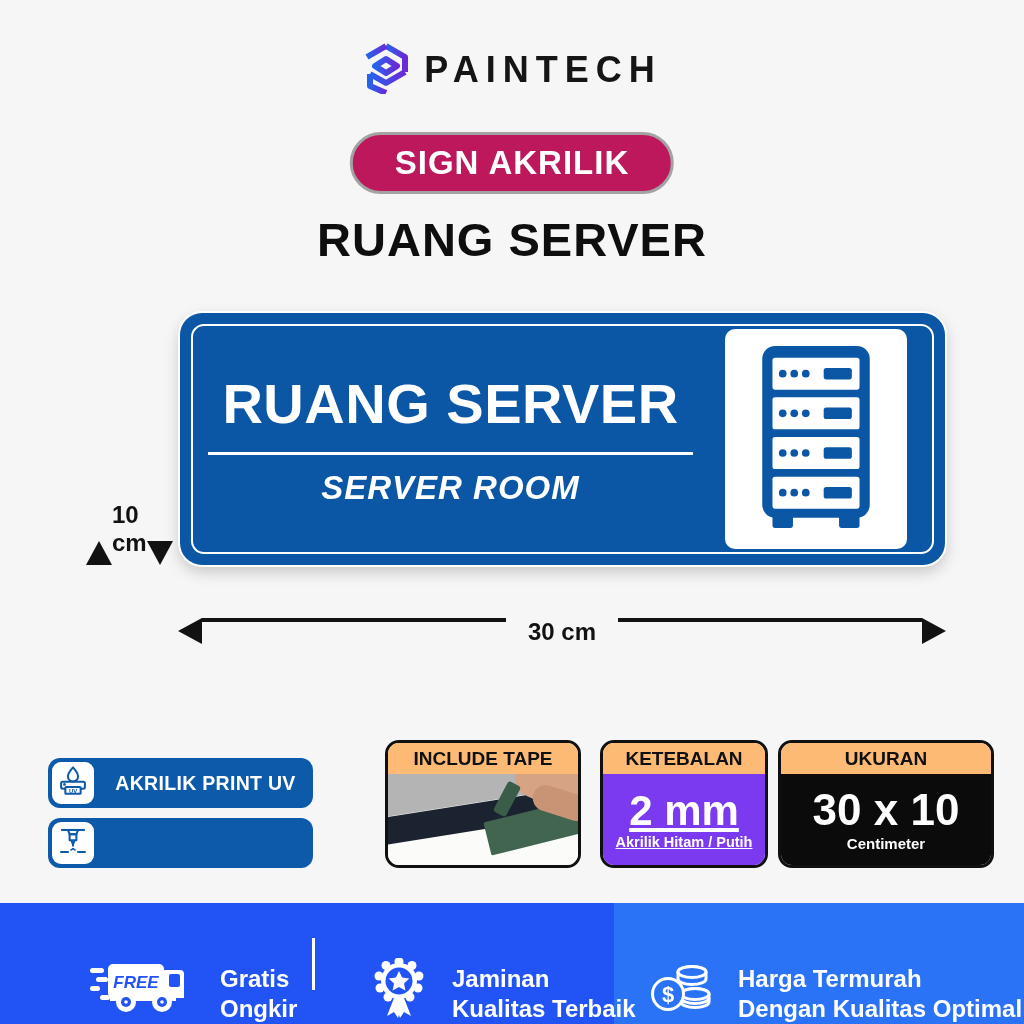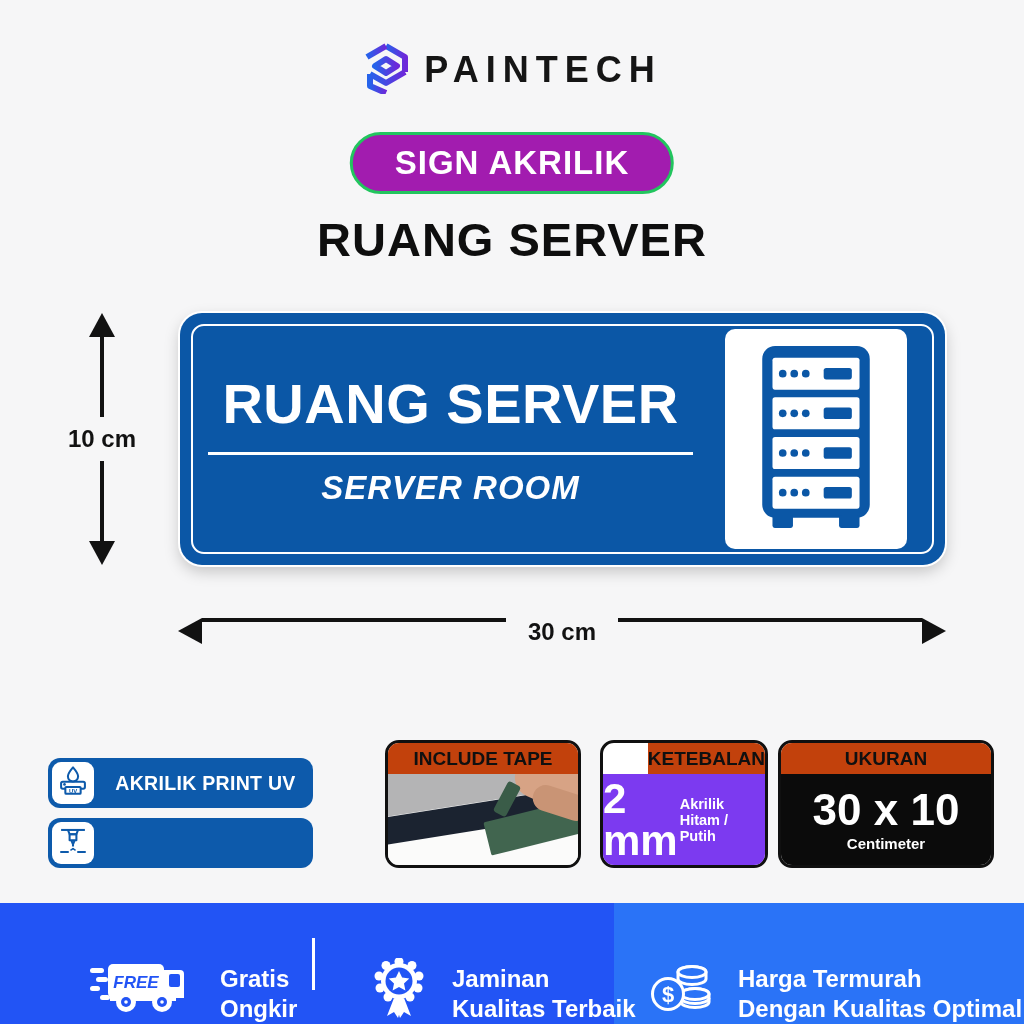--- a/index.html
+++ b/index.html
@@ -11,21 +11,21 @@
   }
   .page { position:absolute; inset:0; }
 
   
   .brand { position:absolute; top:40px; left:0; width:100%; height:60px;
            display:flex; align-items:center; justify-content:center; gap:14px; }
   .brand-name { font-size:36px; font-weight:800; letter-spacing:7px; color:#151515; }
 
   
   .category-pill { position:absolute; top:132px; left:50%; transform:translateX(-50%);
-    background:#a21caf; border:3px solid #22c55e; border-radius:32px;
+    background:#be185d; border:3px solid #a3a3a3; border-radius:32px;
     padding:9px 42px; }
   .category-pill span { color:#ffffff; font-size:33px; font-weight:800; letter-spacing:1px; }
 
   
   .product-title { position:absolute; top:212px; left:0; width:100%;
     text-align:center; font-size:47px; font-weight:800; letter-spacing:1px; color:#0e0e0e; }
 
   
   .sign { position:absolute; left:180px; top:313px; width:765px; height:252px;
     background:#0b57a6; border-radius:22px;
@@ -35,22 +35,22 @@
     border-radius:13px; pointer-events:none; }
   .sign-textcol { width:505px; padding-left:36px; display:flex; flex-direction:column;
     align-items:center; }
   .sign-title { color:#fff; font-size:56px; font-weight:800; letter-spacing:0.5px; white-space:nowrap; }
   .sign-divider { width:485px; height:3px; background:#fff; margin:16px 0 14px 0; }
   .sign-subtitle { color:#fff; font-size:33px; font-weight:700; font-style:italic; letter-spacing:1px; }
   .sign-iconpanel { margin-left:auto; margin-right:38px; width:182px; height:220px;
     background:#ffffff; border-radius:10px; display:flex; align-items:center; justify-content:center; }
 
   
-  .v-dim { position:absolute; left:67px; top:313px; height:252px; width:70px;
-    display:flex; flex-direction:column; align-items:center; }
+  .v-dim { position:absolute; left:86px; top:313px; height:252px; width:70px;
+    display:flex; flex-direction:row; align-items:flex-end; }
   .v-dim .line { width:3.5px; background:#121212; flex:1; }
   .v-dim .label { font-size:24px; font-weight:800; color:#121212; padding:8px 0; }
   .arrow-up { width:0; height:0; border-left:13px solid transparent; border-right:13px solid transparent; border-bottom:24px solid #121212; }
   .arrow-down { width:0; height:0; border-left:13px solid transparent; border-right:13px solid transparent; border-top:24px solid #121212; }
   .h-dim { position:absolute; left:178px; top:618px; width:768px; height:38px;
     display:flex; align-items:flex-start; }
   .h-dim .line { height:3.5px; background:#121212; flex:1; }
   .h-dim .label { font-size:24px; font-weight:800; color:#121212; padding:0 22px; }
   .arrow-left { width:0; height:0; border-top:13px solid transparent; border-bottom:13px solid transparent; border-right:24px solid #121212; }
   .arrow-right { width:0; height:0; border-top:13px solid transparent; border-bottom:13px solid transparent; border-left:24px solid #121212; }
@@ -59,39 +59,39 @@
   .feature-pills { position:absolute; left:48px; top:758px; width:265px; }
   .pill { width:265px; height:50px; background:#0d5aab; border-radius:12px;
     display:flex; align-items:center; padding:4px; margin-bottom:10px; }
   .pill-iconbox { width:42px; height:42px; background:#fff; border-radius:9px;
     display:flex; align-items:center; justify-content:center; flex-shrink:0; }
   .pill-label { flex:1; text-align:center; color:#fff; font-size:19.5px; font-weight:800; letter-spacing:0.3px;margin-left:8px; }
 
   
   .card { position:absolute; top:740px; height:128px; border:3px solid #101010;
     border-radius:14px; background:#fff; overflow:hidden; display:flex; flex-direction:column; }
-  .card-header { height:31px; background:#c2410c; display:flex; align-items:center;
+  .card-header { height:31px; background:#fdba74; display:flex; align-items:center;
     justify-content:center; font-size:19px; font-weight:800; color:#101010; flex-shrink:0; }
   .card-tape { left:385px; width:196px; }
   .tape-photo { flex:1; position:relative; background:#b4b4b5; overflow:hidden; }
   .tape-panel { position:absolute; left:-28px; top:28px; width:250px; height:120px;
     background:#fbfbfa; border-radius:10px; transform:rotate(-9deg); }
   .tape-black { position:absolute; left:-14px; top:32px; width:170px; height:27px;
     background:#1b2330; transform:rotate(-9deg); }
   .tape-green { position:absolute; left:98px; top:36px; width:100px; height:34px;
     background:#41654f; transform:rotate(-14deg); border-radius:2px; }
   .tape-tab { position:absolute; left:112px; top:8px; width:14px; height:34px;
     background:#3a5c48; transform:rotate(28deg); border-radius:3px; }
   .hand-f1 { position:absolute; right:-6px; top:-12px; width:70px; height:42px;
     background:#d7a385; border-radius:20px; transform:rotate(24deg); }
   .hand-f2 { position:absolute; right:-12px; top:16px; width:58px; height:26px;
     background:#c99475; border-radius:14px; transform:rotate(18deg); }
-  .card-thickness { left:600px; width:168px;align-items:flex-end; }
+  .card-thickness { left:600px; width:168px; }
   .thickness-body { flex:1; background:#7c3af0; color:#fff; display:flex;
-    flex-direction:row; align-items:center; justify-content:center; gap:2px; }
+    flex-direction:column; align-items:center; justify-content:center; gap:2px;text-decoration:underline; }
   .thickness-value { font-size:42px; font-weight:800; line-height:1; }
   .thickness-note { font-size:14.5px; font-weight:700; }
   .card-size { left:778px; width:216px; }
   .size-body { flex:1; background:#0b0b0b; color:#fff; display:flex;
     flex-direction:column; align-items:center; justify-content:center; gap:3px; }
   .size-value { font-size:44px; font-weight:800; line-height:1; }
   .size-note { font-size:15px; font-weight:700; }
 
   
   .footer { position:absolute; left:0; top:903px; width:1024px; height:121px;

